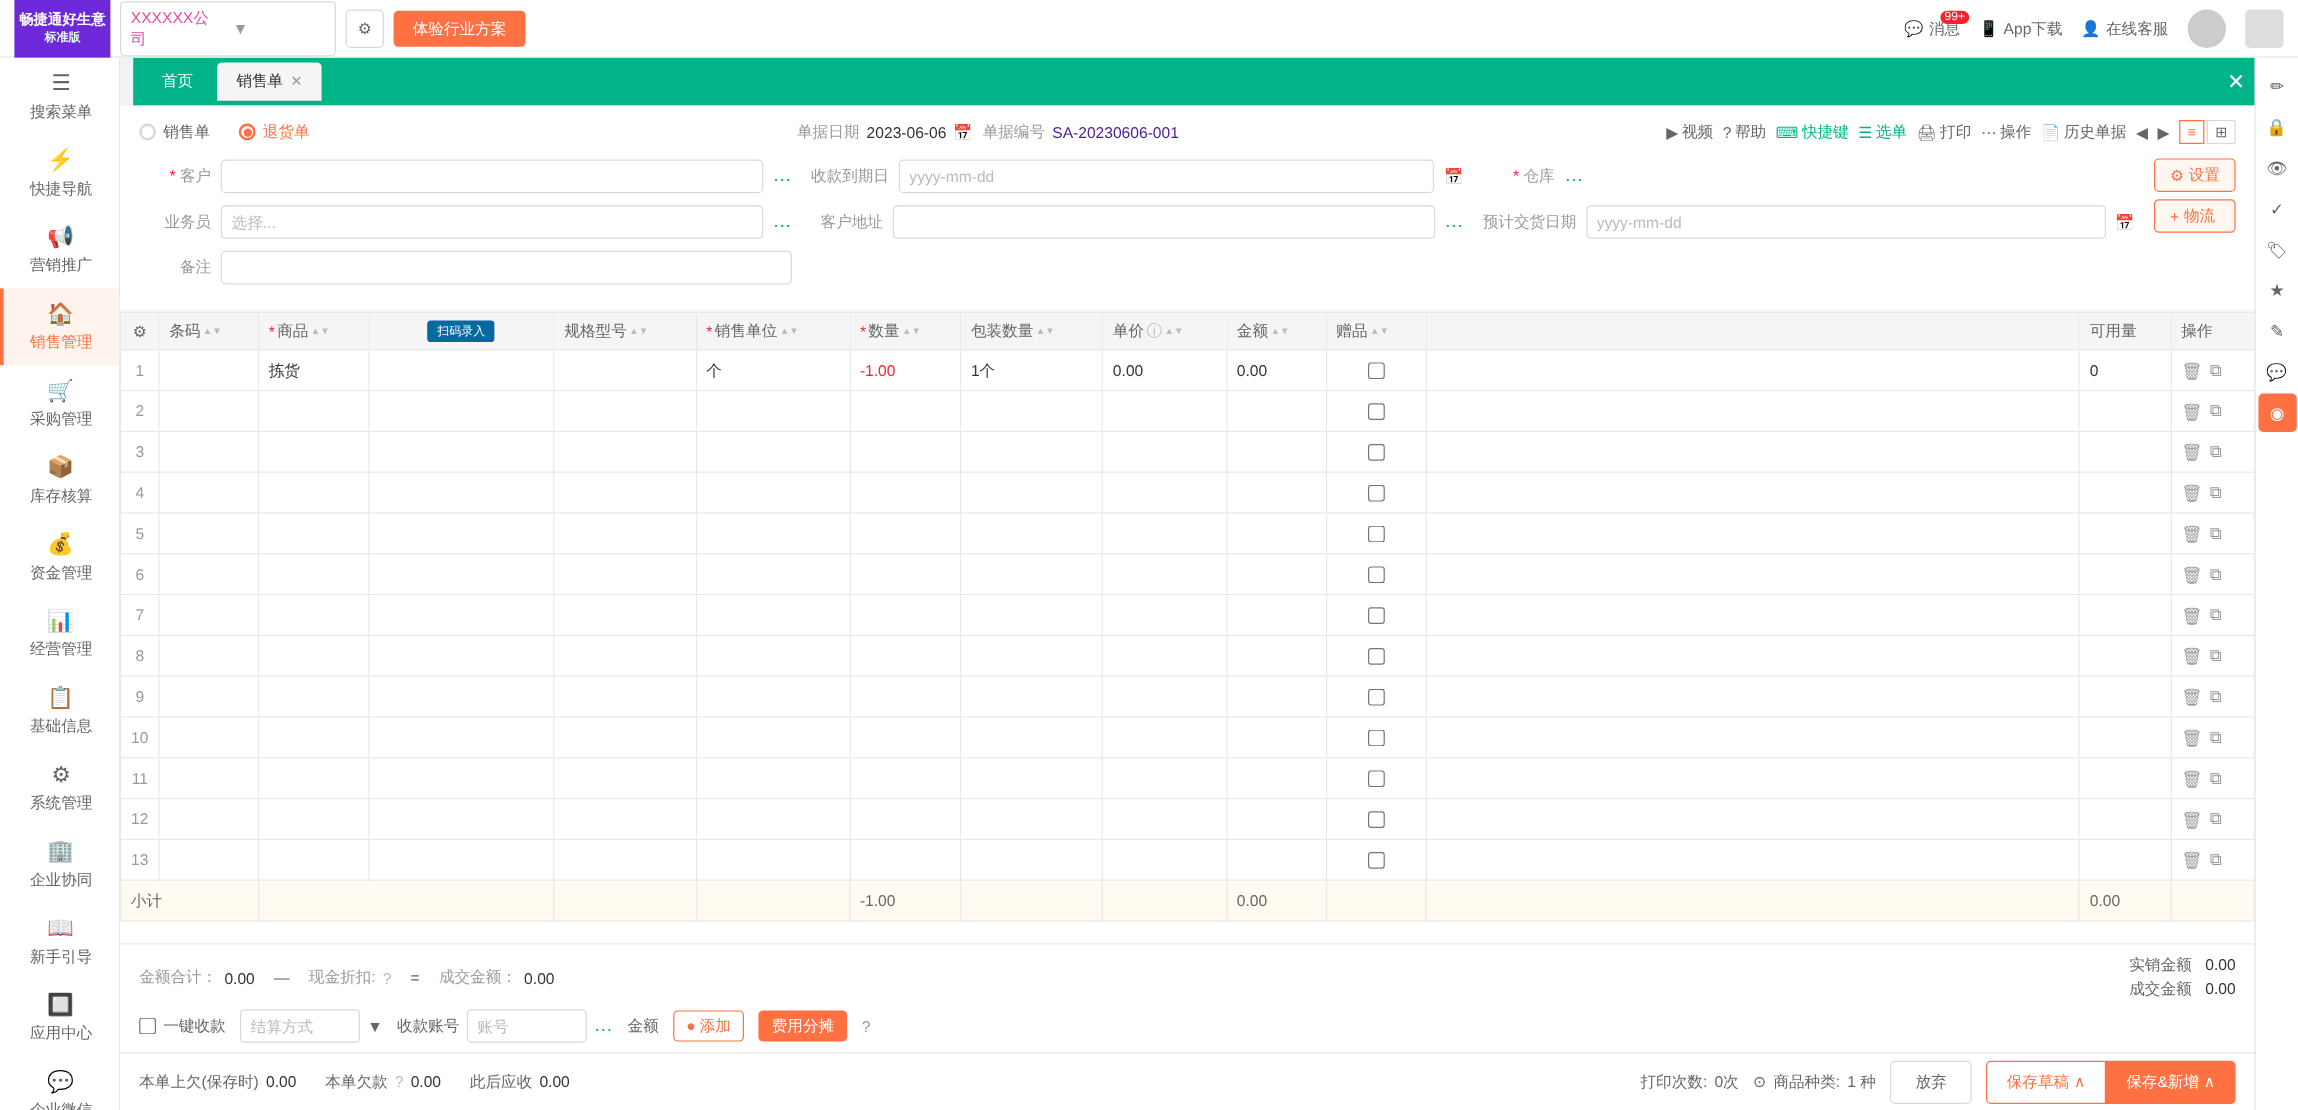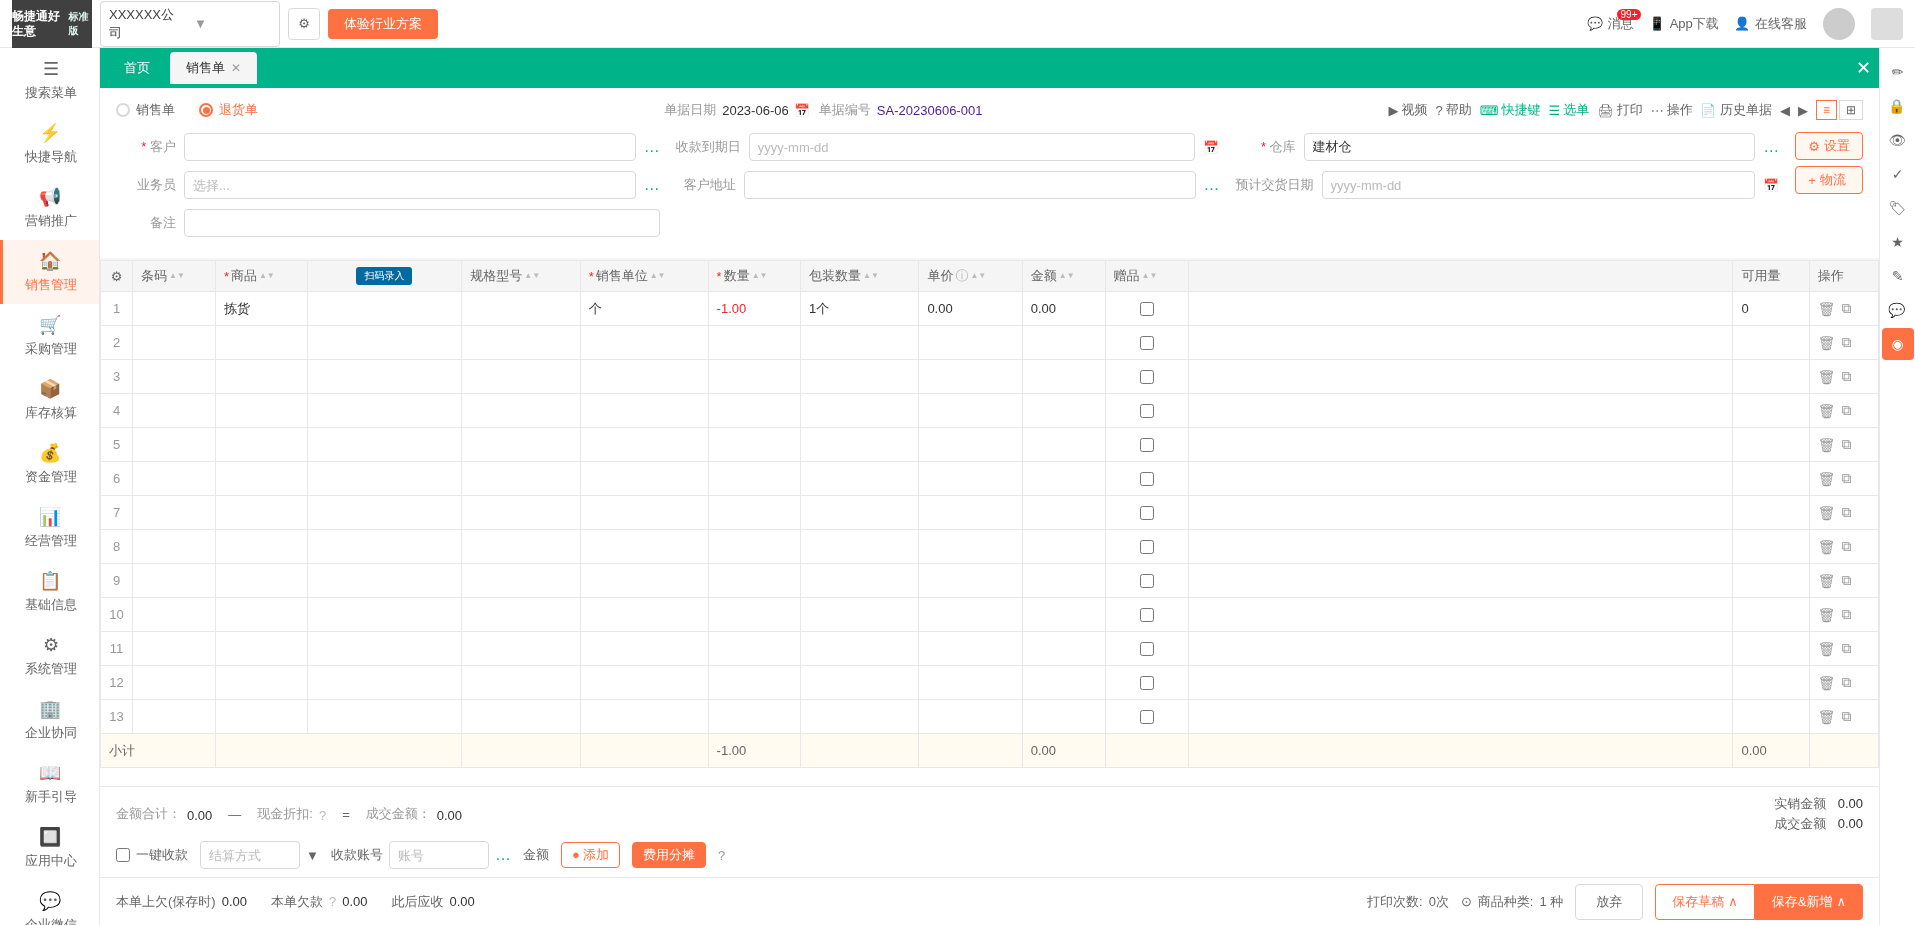--- a/index.html
+++ b/index.html
@@ -12,43 +12,43 @@
       display: flex;
       align-items: center;
       padding: 0 12px;
       border-bottom: 1px solid #e8e8e8;
       gap: 8px;
       flex-shrink: 0;
     }
     .brand-logo {
       width: 80px;
       height: 48px;
-      background: #404040;
-      display: flex;
-      flex-direction: row;
+      background: #6d28d9;
+      display: flex;
+      flex-direction: column;
       align-items: center;
       justify-content: center;
       color: #fff;
       font-size: 11px;
       font-weight: bold;
       flex-shrink: 0;
     }
     .brand-logo .brand-title { font-size: 12px; line-height: 1.2; }
     .brand-logo .brand-sub { font-size: 10px; color: #e0f7f0; }
     .company-selector {
       display: flex;
       align-items: center;
       border: 1px solid #d9d9d9;
       border-radius: 4px;
       padding: 4px 8px;
       min-width: 180px;
       cursor: pointer;
       background: #fff;
     }
-    .company-selector span { flex: 1; color: #404040; }
+    .company-selector span { flex: 1; color: #ec4899; }
     .company-selector .arrow { color: #999; margin-left: 8px; }
     .gear-btn {
       width: 32px; height: 32px;
       border: 1px solid #d9d9d9;
       border-radius: 4px;
       display: flex; align-items: center; justify-content: center;
       cursor: pointer; color: #666; background: #fff;
     }
     .trial-btn {
       background: #ff7043;
@@ -131,20 +131,21 @@
 
     
     .tab-bar {
       height: 40px;
       background: #00b388;
       display: flex;
       align-items: center;
       padding: 0 8px;
       gap: 4px;
       flex-shrink: 0;
+      margin-left: 11px;
     }
     .tab-item {
       height: 32px;
       padding: 0 16px;
       display: flex;
       align-items: center;
       gap: 6px;
       cursor: pointer;
       border-radius: 4px 4px 0 0;
       font-size: 13px;
@@ -663,21 +664,20 @@
             </div>
             <div class="field-row">
               <span class="field-label">客户地址</span>
               <input class="field-input" type="text" style="">
               <span class="field-ellipsis">…</span>
             </div>
           </div>
           <div style="flex:1;display:flex;flex-direction:column;gap:8px;">
             <div class="field-row">
               <span class="field-label required">仓库</span>
-              <input class="field-input" type="text" value="建材仓" style="">
               <span class="field-ellipsis">…</span>
             </div>
             <div class="field-row">
               <span class="field-label">预计交货日期</span>
               <input class="field-input" type="text" placeholder="yyyy-mm-dd" style="">
               <span class="field-calendar">📅</span>
             </div>
           </div>
           <div class="action-btns">
             <button class="action-btn setting">

